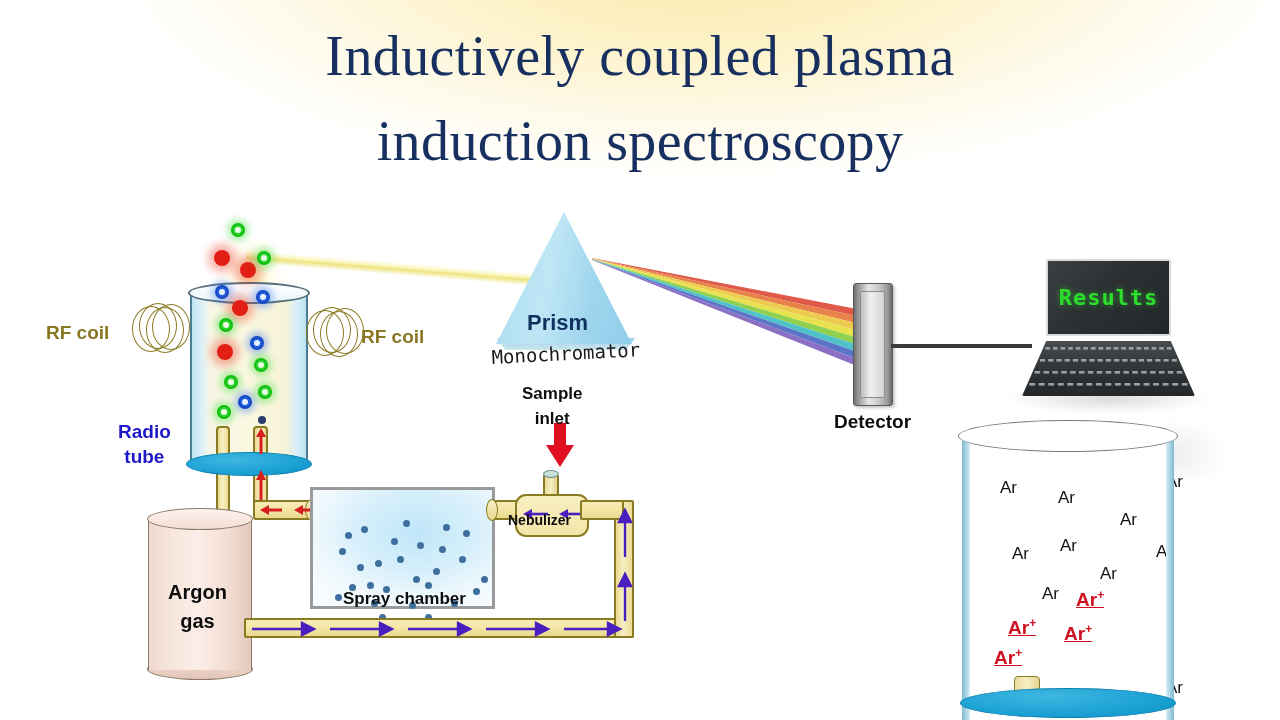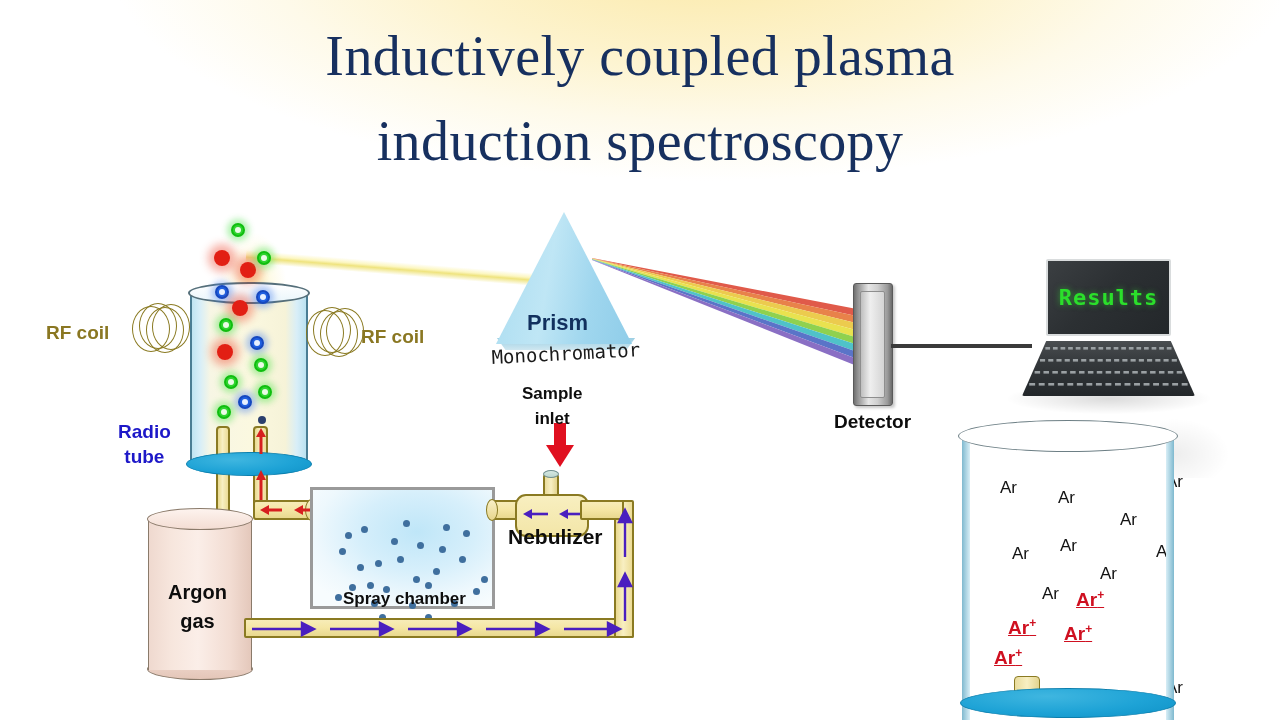--- a/index.html
+++ b/index.html
@@ -45,21 +45,21 @@
   #lbl-rfcoil-right { left: 361px; top: 326px; font-size: 19px; }
   #lbl-rfi { left: 12px; top: 364px; font-size: 19px; line-height: 1.33; }
   #lbl-quartz { left: 118px; top: 419px; font-size: 19px; line-height: 1.32; text-align: center; }
   #lbl-prism { left: 527px; top: 310px; font-size: 22px; }
   #lbl-mono {
     left: 491px; top: 346px; font-size: 19px; font-weight: 400;
     font-family: "DejaVu Sans Mono", monospace;
     transform: rotate(-3deg); transform-origin: left top; color:#1a1a1a;
   }
   #lbl-sample { left: 522px; top: 382px; font-size: 17px; line-height: 1.45; text-align: center; }
-  #lbl-neb { left: 508px; top: 525px; font-size: 21px; }
+  #lbl-neb { left: 508px; top: 512px; font-size: 14px; }
   #lbl-spray { left: 343px; top: 589px; font-size: 17px; }
   #lbl-argon { left: 168px; top: 578px; font-size: 20px; line-height: 1.45; text-align: center; }
   #lbl-detector { left: 834px; top: 411px; font-size: 19px; }
 
   
   #torch-body {
     left: 190px; top: 292px; width: 118px; height: 172px;
     background: linear-gradient(90deg,
        #bfe4f2 0%, #d7eef8 7%, #f7f6e4 16%,
        #fbf8e0 50%, #f6f3d8 82%, #d8eef8 92%, #bbe2f1 100%);

